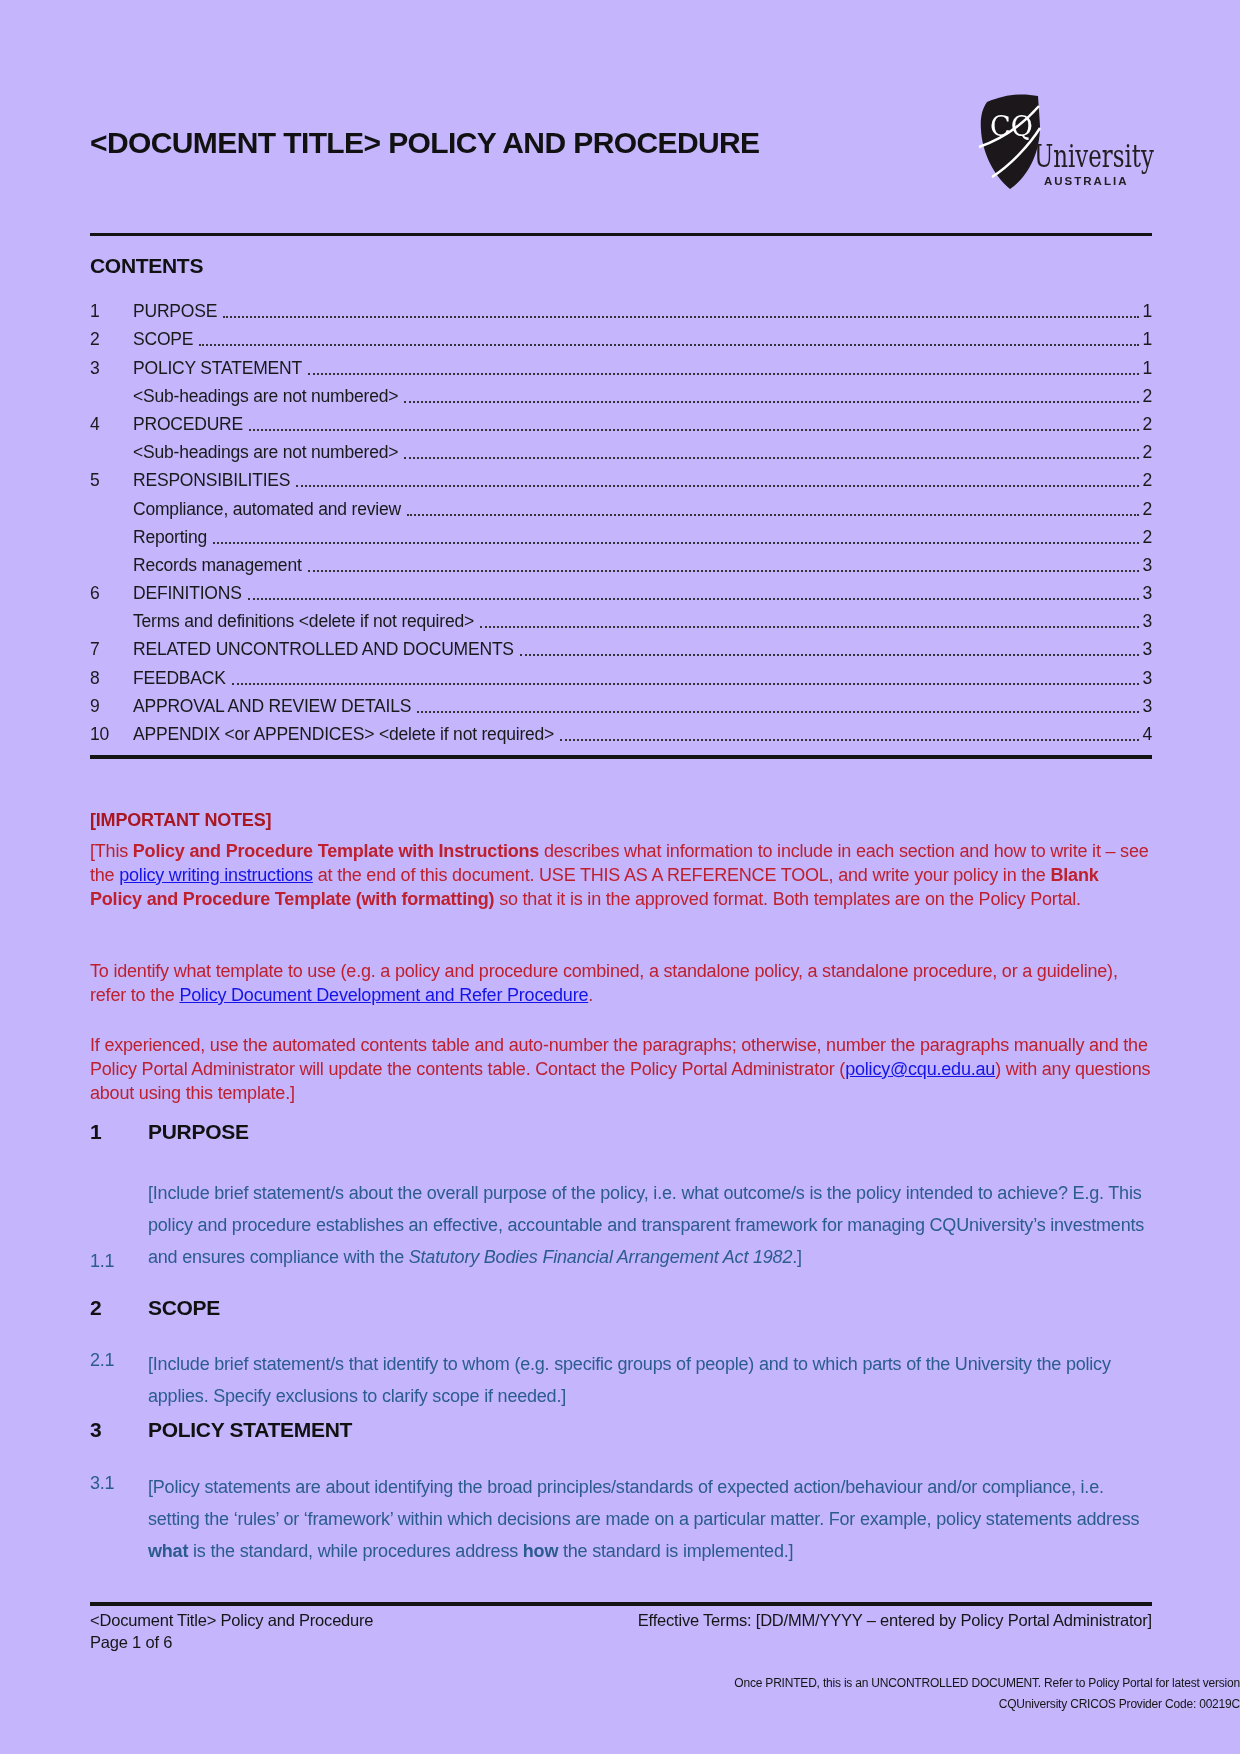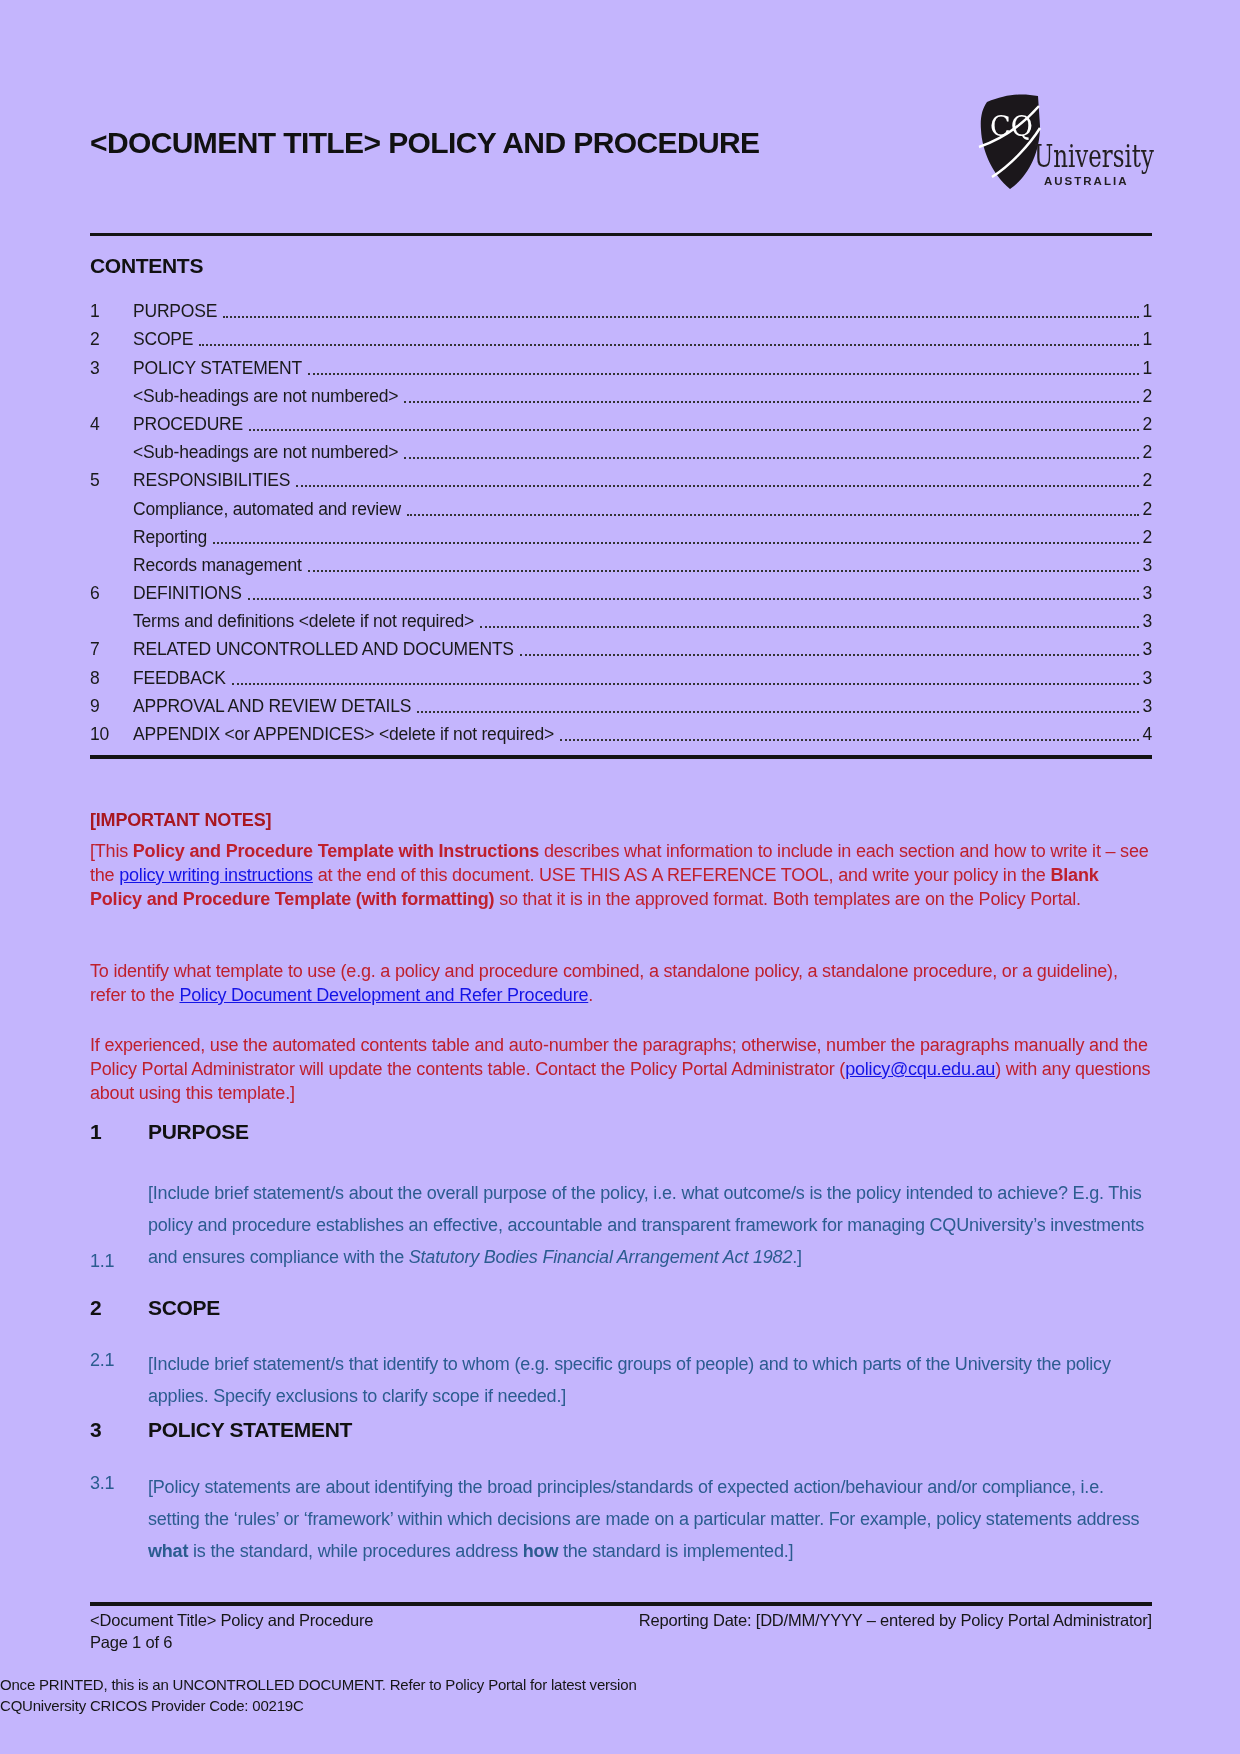--- a/index.html
+++ b/index.html
@@ -48,21 +48,21 @@
   .numbered { position:absolute; left:90px; width:1062px; display:flex; }
   .numbered .p-num  { width:58px; flex:none; font-size:18px; line-height:24px; letter-spacing:-0.2px; }
   .numbered .p-text { flex:1 1 auto; font-size:18px; line-height:32px; letter-spacing:-0.2px; }
   .n11 { top:1177px;align-items:flex-end; } .n21 { top:1348px; } .n31 { top:1471px; }
   .footer-row {
     position:absolute; left:90px; width:1062px; display:flex; justify-content:space-between;
     font-size:16.5px; letter-spacing:-0.2px; color:#161616;
   }
   .f-row1 { top:1611px; } .f-row2 { top:1633px; }
   .footer-center {
-    position:absolute; left:0; width:1240px; text-align:left; font-size:15px;
+    position:absolute; left:0; width:1240px; text-align:right; font-size:12px;
     letter-spacing:-0.2px; color:#161616;
   }
   .f-c1 { top:1676px; } .f-c2 { top:1697px; }
 </style>
 </head>
 <body>
 
 <div class="page" data-name="document-page">
 
   <h1 class="doc-title" data-name="page-title">&lt;DOCUMENT TITLE&gt; POLICY AND PROCEDURE</h1>
@@ -227,21 +227,21 @@
     <span data-name="section-title">POLICY STATEMENT</span>
   </div>
   <div class="numbered blue n31" data-name="paragraph-3-1">
     <span class="p-num" data-name="paragraph-number">3.1</span>
     <div class="p-text" data-name="paragraph-text"><span data-name="text-segment">[Policy statements are about identifying the broad principles/standards of expected action/behaviour and/or compliance, i.e. setting the ‘rules’ or ‘framework’ within which decisions are made on a particular matter. For example, policy statements address </span><span data-name="text-segment" class="b">what</span><span data-name="text-segment"> is the standard, while procedures address </span><span data-name="text-segment" class="b">how</span><span data-name="text-segment"> the standard is implemented.]</span></div>
   </div>
 
   <div class="rule rule-footer" data-name="footer-divider"></div>
   <div class="footer-row f-row1" data-name="footer-row-1">
     <span data-name="footer-doc-title">&lt;Document Title&gt; Policy and Procedure</span>
-    <span data-name="footer-effective-date">Reporting Date: [DD/MM/YYYY – entered by Policy Portal Administrator]</span>
+    <span data-name="footer-effective-date">Effective Terms: [DD/MM/YYYY – entered by Policy Portal Administrator]</span>
   </div>
   <div class="footer-row f-row2" data-name="footer-row-2">
     <span data-name="footer-page-number">Page 1 of 6</span>
   </div>
   <div class="footer-center f-c1" data-name="footer-uncontrolled-notice">Once PRINTED, this is an UNCONTROLLED DOCUMENT. Refer to Policy Portal for latest version</div>
   <div class="footer-center f-c2" data-name="footer-cricos-code">CQUniversity CRICOS Provider Code: 00219C</div>
 
 </div>
 
 </body></html>

